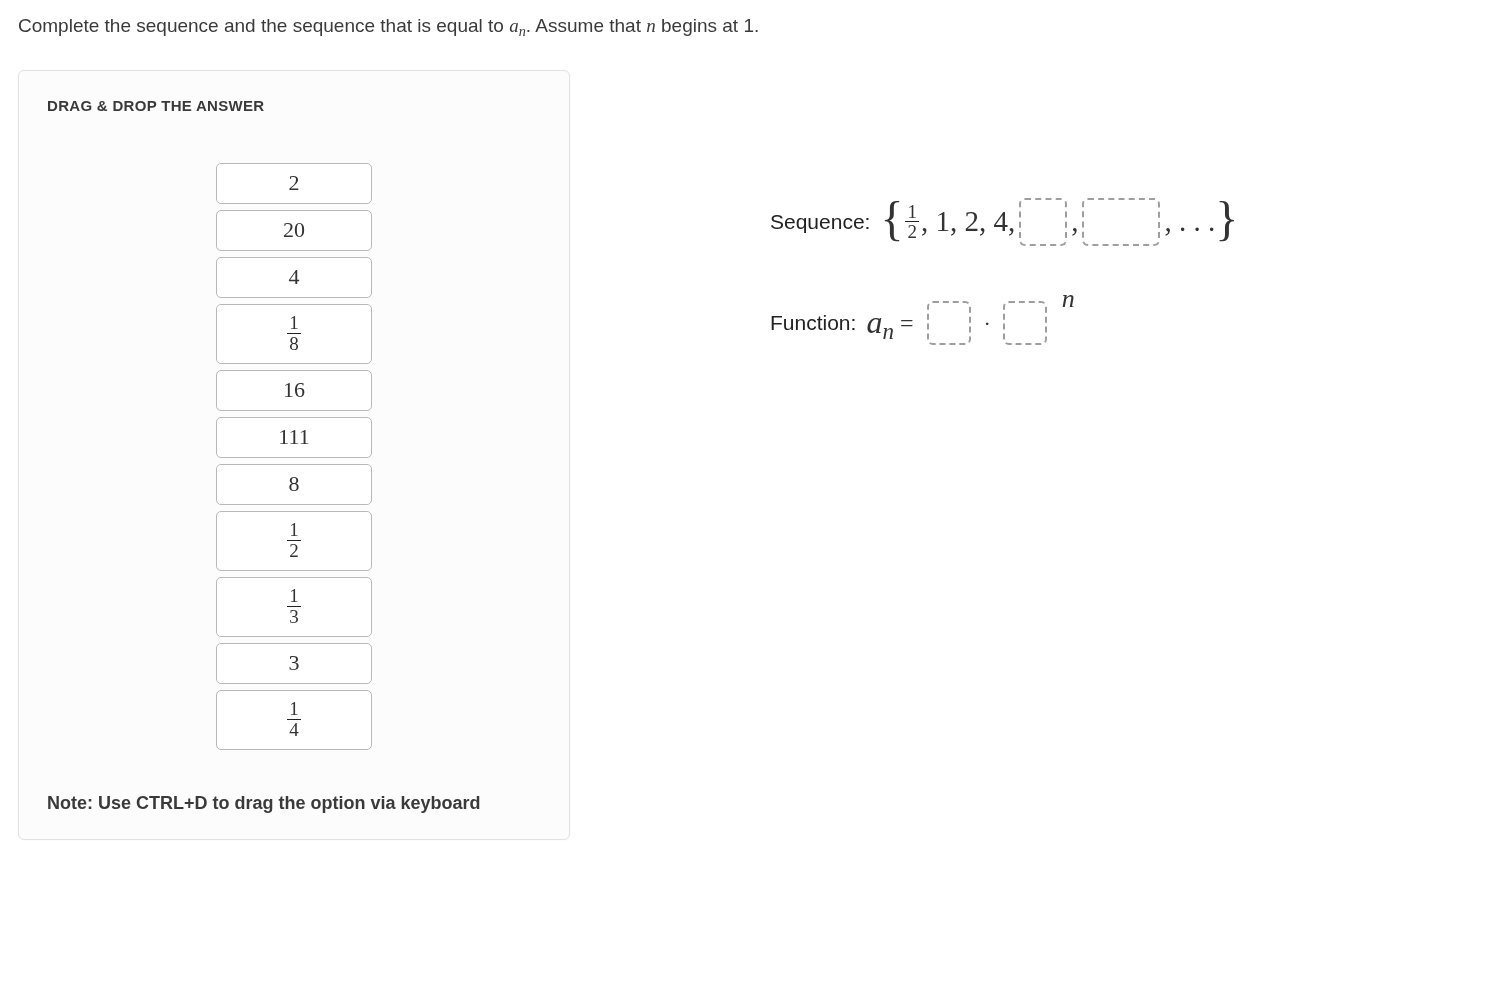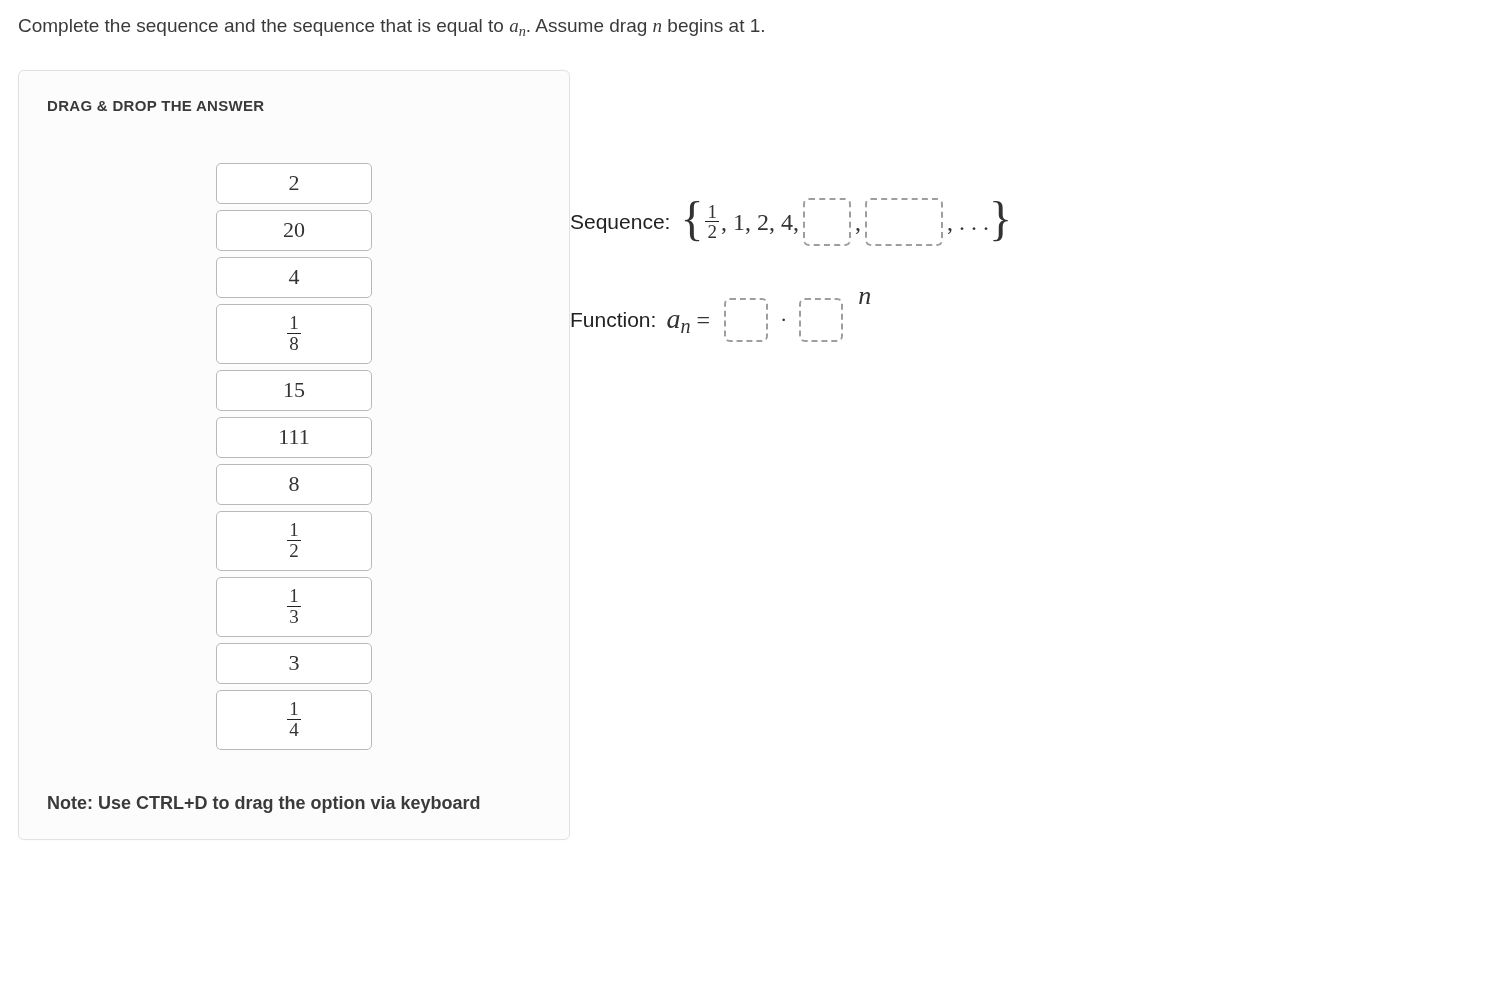--- a/index.html
+++ b/index.html
@@ -12,20 +12,21 @@
     line-height: 1.5;
   }
   .instruction {
     font-size: 19px;
     color: #3a3a3a;
   }
   .math-it { font-family: "Cambria Math", "Times New Roman", serif; font-style: italic; }
   .sub { font-size: 0.75em; vertical-align: -0.25em; font-style: italic; }
   .main-row {
     display: flex;
+    gap: 200px;
     margin-top: 28px;
     align-items: flex-start;
   }
   .panel {
     border: 1px solid #e2e2e2;
     border-radius: 6px;
     background: #fcfcfc;
     padding: 24px 28px 22px 28px;
     width: 552px;
     box-shadow: 0 0 0 1px rgba(0,0,0,0.01);
@@ -101,21 +102,21 @@
     flex-direction: column;
     align-items: center;
     font-family: "Cambria Math","Times New Roman",serif;
     font-size: 19px;
     line-height: 1.05;
     vertical-align: middle;
     margin: 0 2px;
   }
   .seq-frac .num { border-bottom: 1.5px solid #222; padding: 0 2px; }
   .seq-frac .den { padding: 0 2px; }
-  .seq-text { font-family: "Cambria Math","Times New Roman",serif; font-size: 24px; }
+  .seq-text { font-family: "Cambria Math","Times New Roman",serif; font-size: 29px; }
   .drop {
     display: inline-block;
     border: 2.5px dashed #9e9e9e;
     border-radius: 6px;
     background: #fff;
     vertical-align: middle;
     margin: 0 4px;
   }
   .drop.sq  { width: 48px;  height: 48px; }
   .drop.wide{ width: 78px;  height: 48px; }
@@ -137,46 +138,46 @@
     position: absolute;
     top: -22px;
     right: -24px;
     font-family: "Cambria Math","Times New Roman",serif;
     font-style: italic;
     font-size: 26px;
   }
   .an {
     font-family: "Cambria Math","Times New Roman",serif;
     font-style: italic;
-    font-size: 28px;
+    font-size: 32px;
   }
   .an .s { font-size: 0.72em; vertical-align: -0.25em; }
   .eq-sign { font-family: "Cambria Math","Times New Roman",serif; font-size: 24px; margin: 0 10px 0 6px; }
 </style>
 </head>
 <body>
 
 <div class="instruction">
-  <span>Complete the sequence and the sequence that is equal to </span><span class="math-it"><span>a</span><span class="sub">n</span></span><span>. Assume drag </span><span class="math-it">n</span><span> begins at 1.</span>
+  <span>Complete the sequence and the sequence that is equal to </span><span class="math-it"><span>a</span><span class="sub">n</span></span><span>. Assume that </span><span class="math-it">n</span><span> begins at 1.</span>
 </div>
 
 <div class="main-row">
 
   <div class="panel">
     <div class="panel-title">DRAG &amp; DROP THE ANSWER</div>
 
     <div class="chips">
       <div class="chip"><span>2</span></div>
       <div class="chip"><span>20</span></div>
       <div class="chip"><span>4</span></div>
       <div class="chip"><span class="frac">
             <span class="num">1</span>
             <span class="den">8</span>
           </span></div>
-      <div class="chip"><span>15</span></div>
+      <div class="chip"><span>16</span></div>
       <div class="chip"><span>111</span></div>
       <div class="chip"><span>8</span></div>
       <div class="chip"><span class="frac">
             <span class="num">1</span>
             <span class="den">2</span>
           </span></div>
       <div class="chip"><span class="frac">
             <span class="num">1</span>
             <span class="den">3</span>
           </span></div>

